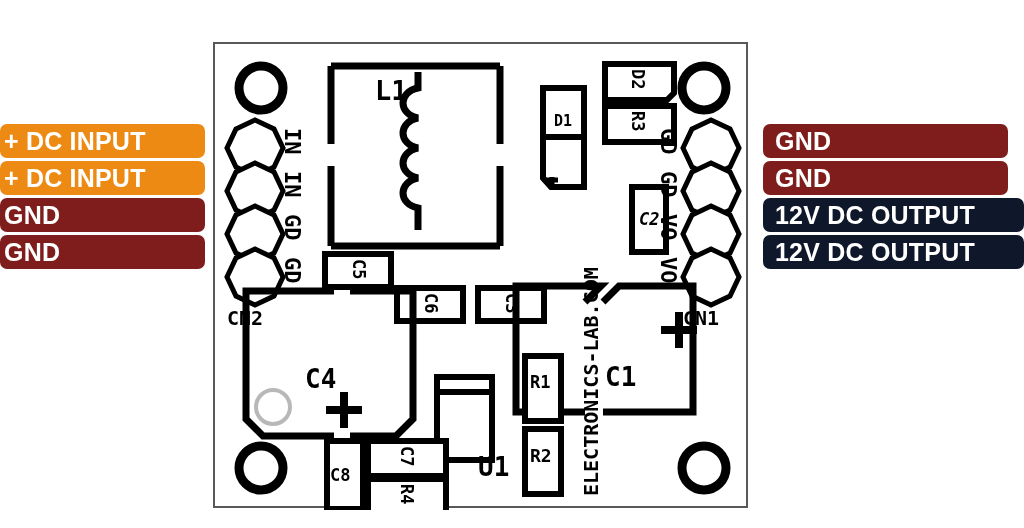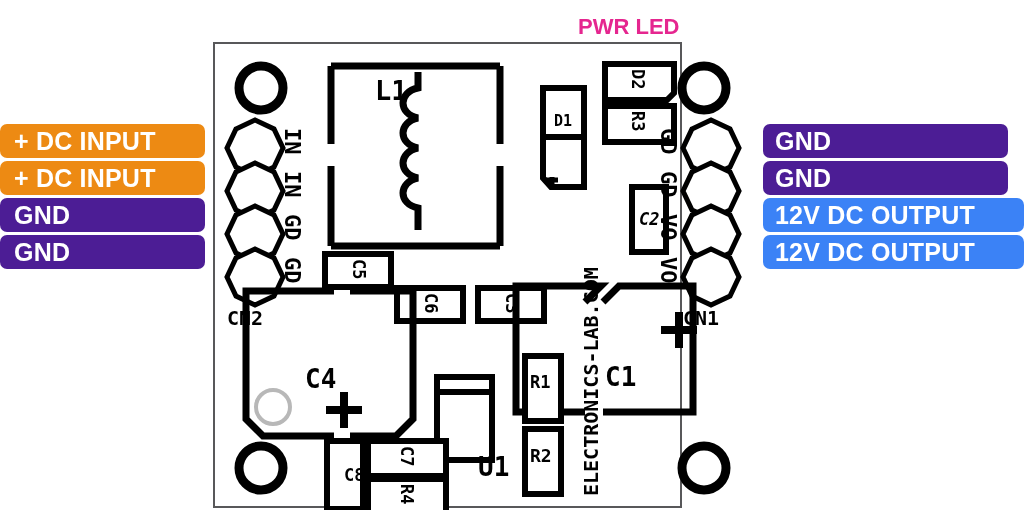--- a/index.html
+++ b/index.html
@@ -6,47 +6,46 @@
   body{width:1024px;height:528px;overflow:hidden;
        font-family:"Liberation Sans",sans-serif;}
   #stage{position:relative;width:1024px;height:528px;background:#fff;}
 
   
   .cal{position:absolute;border-radius:7px;display:flex;align-items:center;
        color:#fff;font-weight:bold;font-style:normal;
        font-family:"Liberation Sans",sans-serif;
        letter-spacing:0.2px;box-sizing:border-box;}
   .cal span{display:block;line-height:1;}
-  .cal.left{padding-left:14px;}
+  .cal.left{padding-left:4px;}
   .cal.right{padding-left:12px;}
   .cal-orange{background:#ED8A13;}
-  .cal-gray{background:#4c1d95;text-align:right;}
-  .cal-red{background:#3b82f6;}
+  .cal-gray{background:#7f1d1d;text-align:right;}
+  .cal-red{background:#0f172a;}
 
   
   .pwr{position:absolute;color:#E5268F;font-weight:bold;
        font-family:"Liberation Sans",sans-serif;white-space:nowrap;}
 
   
-  #board{position:absolute;left:213px;top:42px;width:469px;height:466px;
+  #board{position:absolute;left:213px;top:42px;width:535px;height:466px;
          background:#fff;border:2px solid #58585A;box-sizing:border-box;}
   #silk{position:absolute;left:0;top:0;width:535px;height:466px;}
 
   
   .st{position:absolute;color:#000;font-weight:bold;white-space:nowrap;
       font-family:"DejaVu Sans Mono",monospace;line-height:1;}
   .rot90{transform:rotate(90deg);transform-origin:0 0;}
   .rotn90{transform:rotate(-90deg);transform-origin:0 0;}
 </style>
 </head>
 <body>
 
 <div id="stage">
 
-  <div class="pwr" id="pwr-led" style="left:578px;top:14px;font-size:22px;">PWR LED</div>
 
   <div class="cal cal-orange left" style="left:0px;top:124px;width:205px;height:34px;">
     <span style="font-size:25px;">+ DC INPUT</span>
   </div>
   <div class="cal cal-orange left" style="left:0px;top:161px;width:205px;height:34px;">
     <span style="font-size:25px;">+ DC INPUT</span>
   </div>
   <div class="cal cal-gray left" style="left:0px;top:198px;width:205px;height:34px;">
     <span style="font-size:25px;">GND</span>
   </div>
@@ -176,21 +175,21 @@
     <div class="st" style="left:390px;top:320px;font-size:26px;">C1</div>
 
     <div class="st" style="left:263px;top:410px;font-size:26px;">U1</div>
 
     <div class="st" style="left:315px;top:330px;font-size:17px;">R1</div>
     <div class="st" style="left:315px;top:403px;font-size:18px;">R2</div>
 
     <div class="st rot90" style="left:200px;top:402px;font-size:17px;">C7</div>
     <div class="st rot90" style="left:200px;top:440px;font-size:17px;">R4</div>
 
-    <div class="st" style="left:129px;top:423px;font-size:17px;">C8</div>
+    <div class="st" style="left:115px;top:423px;font-size:17px;">C8</div>
 
     <div class="st" style="left:12px;top:264px;font-size:20px;">CN2</div>
     <div class="st rot90" style="left:88px;top:84px;font-size:22px;">IN</div>
     <div class="st rot90" style="left:88px;top:127px;font-size:22px;">IN</div>
     <div class="st rot90" style="left:88px;top:170px;font-size:22px;">GD</div>
     <div class="st rot90" style="left:88px;top:213px;font-size:22px;">GD</div>
 
     <div class="st" style="left:468px;top:264px;font-size:20px;">CN1</div>
     <div class="st rot90" style="left:464px;top:84px;font-size:22px;">GD</div>
     <div class="st rot90" style="left:464px;top:127px;font-size:22px;">GD</div>

